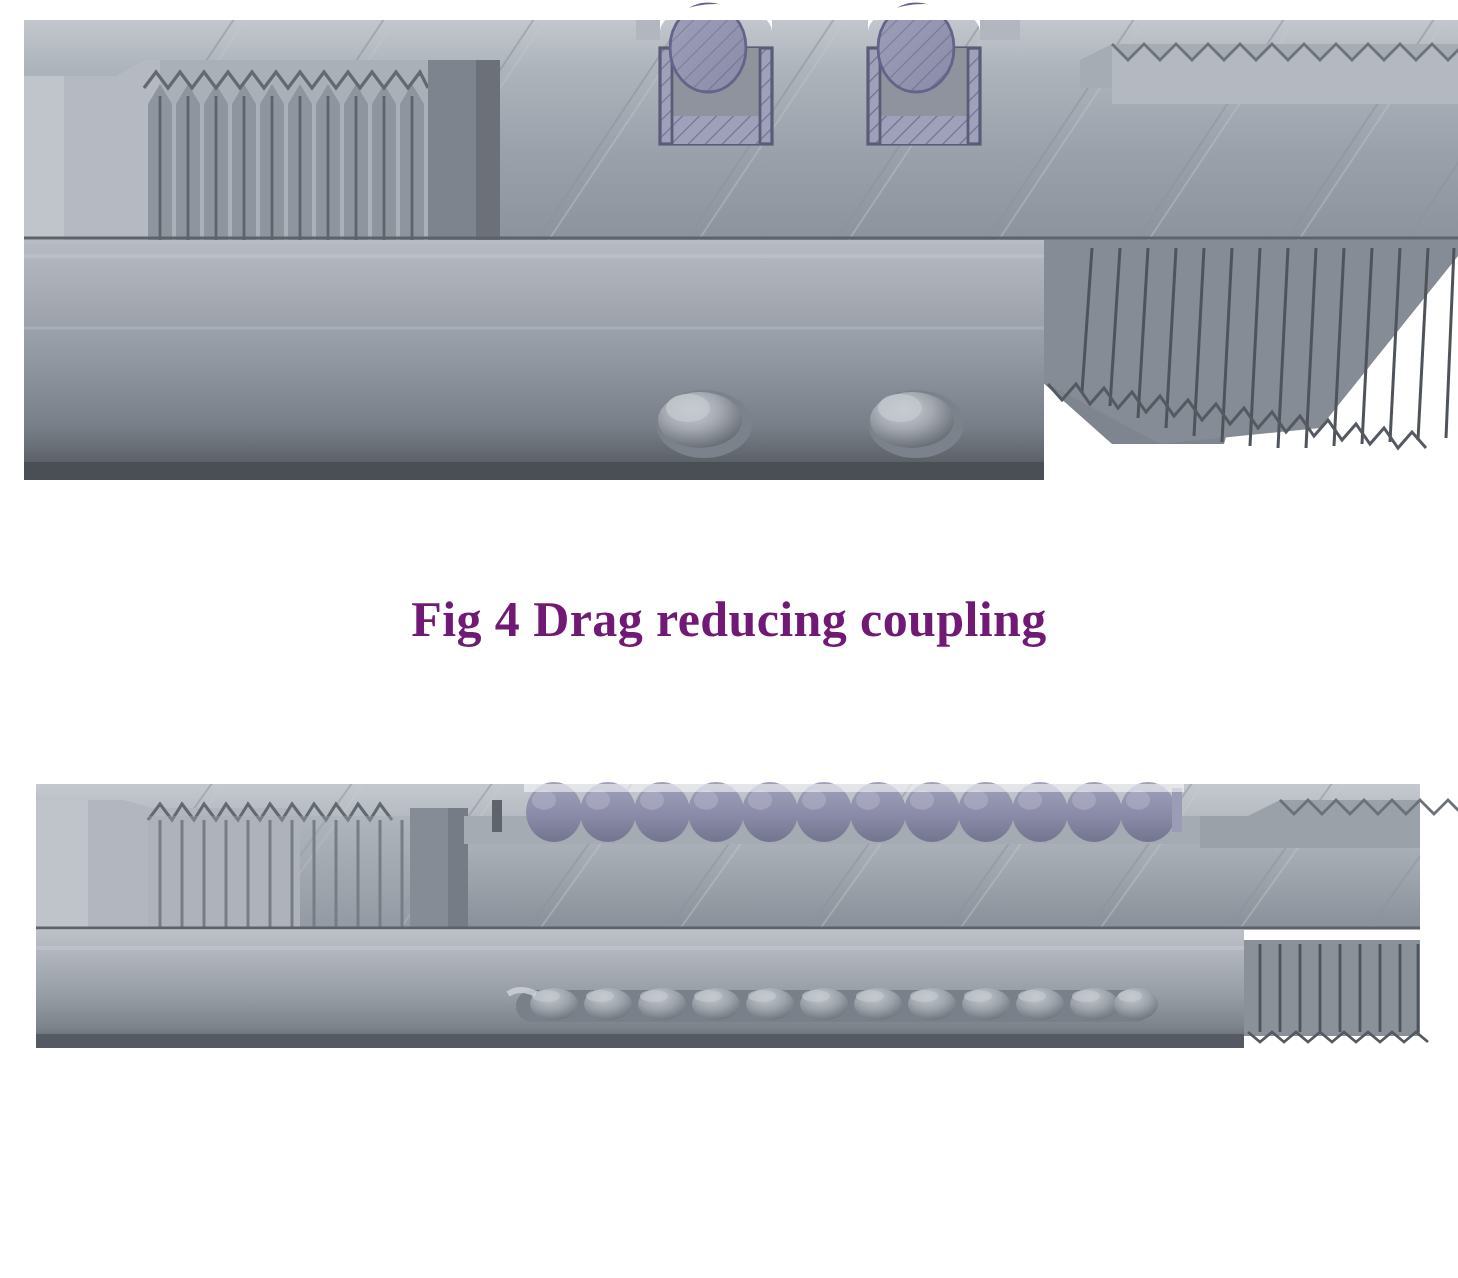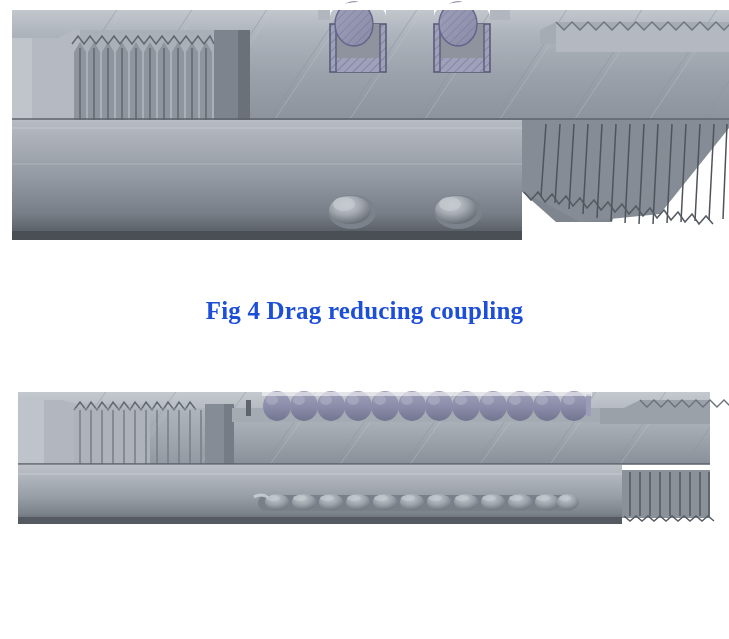--- a/index.html
+++ b/index.html
@@ -20,21 +20,21 @@
   .fig-canvas { position: absolute; left: 0; top: 0; }
 
   .caption {
     position: absolute;
     left: 0;
     width: 729px;
     text-align: center;
     font-family: "Liberation Serif", serif;
     font-weight: bold;
     font-size: 25px;
-    color: #1d4ed8;
+    color: #701a75;
     letter-spacing: 0.2px;
     white-space: nowrap;
   }
 
   
   #figure-4 { top: 0px; height: 290px; }
   #fig4-caption { top: 297px; }
 
   
   #figure-5 { top: 378px; height: 165px; }

